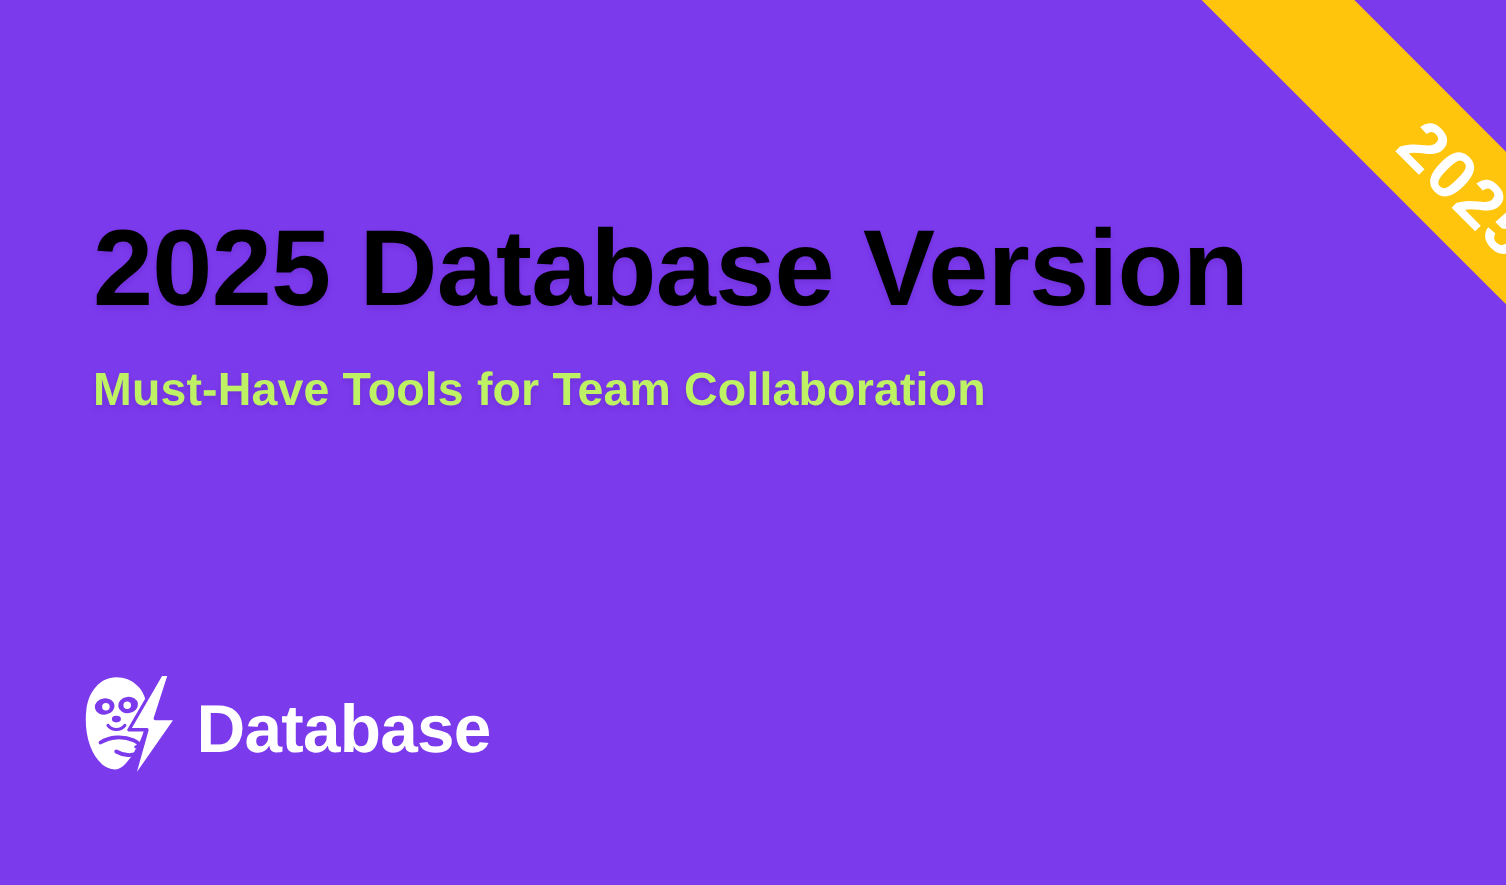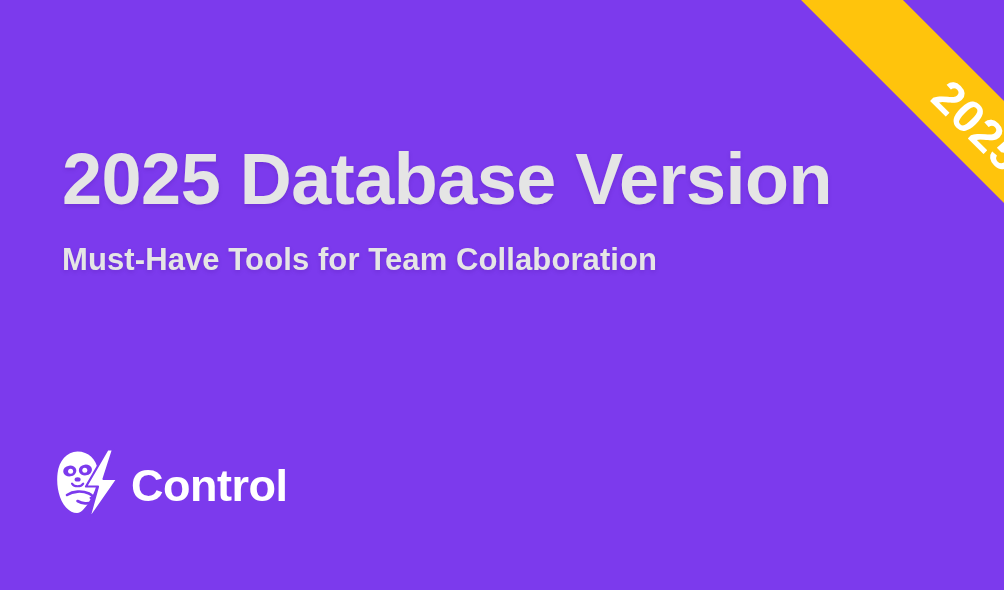--- a/index.html
+++ b/index.html
@@ -52,34 +52,34 @@
   }
 
   
   .content {
     position: absolute;
     left: 62px;
     top: 132px;
     width: 860px;
   }
   .headline {
-    color: #e5e5e5;
+    color: #000000;
     font-size: 72px;
     font-weight: 700;
     line-height: 1.32;
     letter-spacing: -0.5px;
     margin: 0;
     text-shadow: 0 2px 4px rgba(60,10,120,0.18);
   }
   .headline .line {
     display: block;
     white-space: nowrap;
   }
   .subtitle {
-    color: #e5e5e5;
+    color: #bef264;
     font-size: 31px;
     font-weight: 700;
     line-height: 1.2;
     margin: 14px 0 0 0;
     letter-spacing: 0.1px;
     white-space: nowrap;
     text-shadow: 0 2px 4px rgba(60,10,120,0.18);
   }
 
   
@@ -146,16 +146,16 @@
         <path d="M17.0 35.6 C19.4 39.2 25.8 39.2 28.2 35.6" fill="none" stroke="#7C3AED" stroke-width="2.1" stroke-linecap="round"></path>
 
         <path d="M12.0 47.0 C18.0 43.0 27.0 42.5 34.0 45.5 C38.6 47.5 40.2 51.5 37.0 53.8
                  C33.4 56.4 27.0 55.6 22.5 53.0" fill="none" stroke="#7C3AED" stroke-width="2.6" stroke-linecap="round" stroke-linejoin="round"></path>
 
         <path d="M35.5 50.0 L40.5 48.0 M35.8 52.6 L40.8 52.0" fill="none" stroke="#7C3AED" stroke-width="2.0" stroke-linecap="round"></path>
 
         <path d="M52.5 1.5 L31.0 38.5 L43.0 38.5 L33.5 72.5 L62.5 31.0 L48.5 31.0 L58.0 1.5 Z" fill="#ffffff" stroke="#7C3AED" stroke-width="2.2" stroke-linejoin="round"></path>
       </svg>
     </span>
-    <span class="logo-text">Control</span>
+    <span class="logo-text">Database</span>
   </div>
 
 </div>
 
 </body></html>

